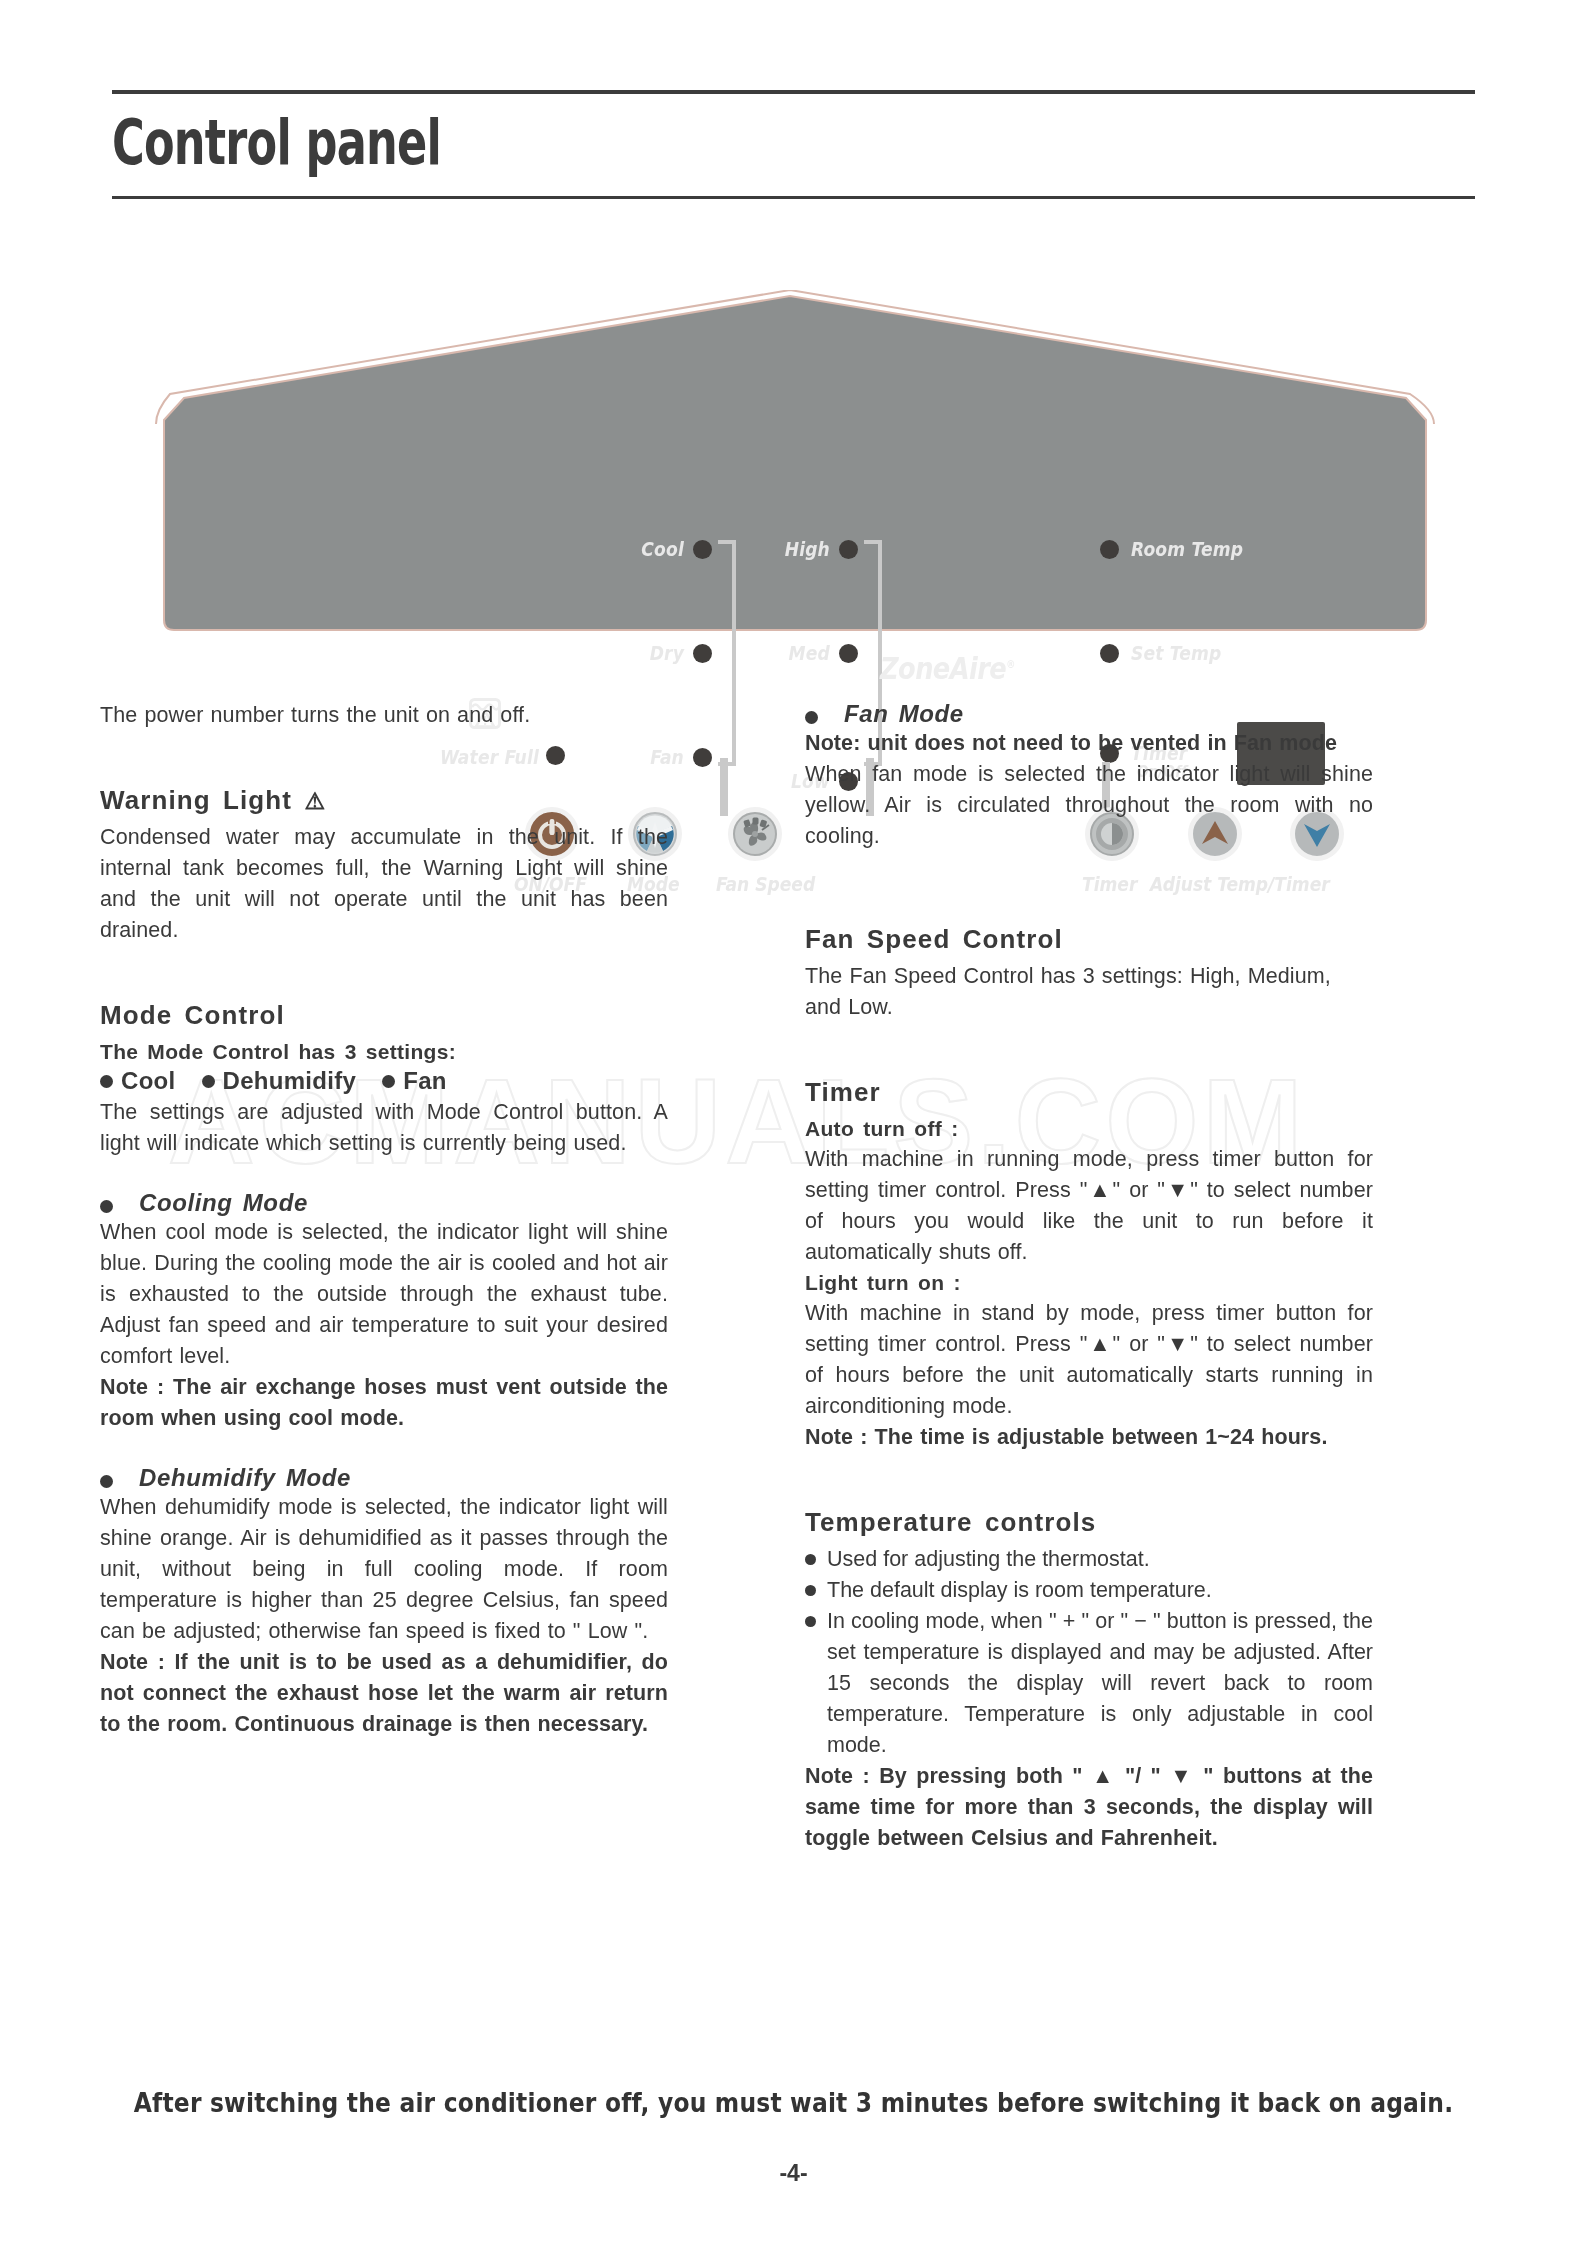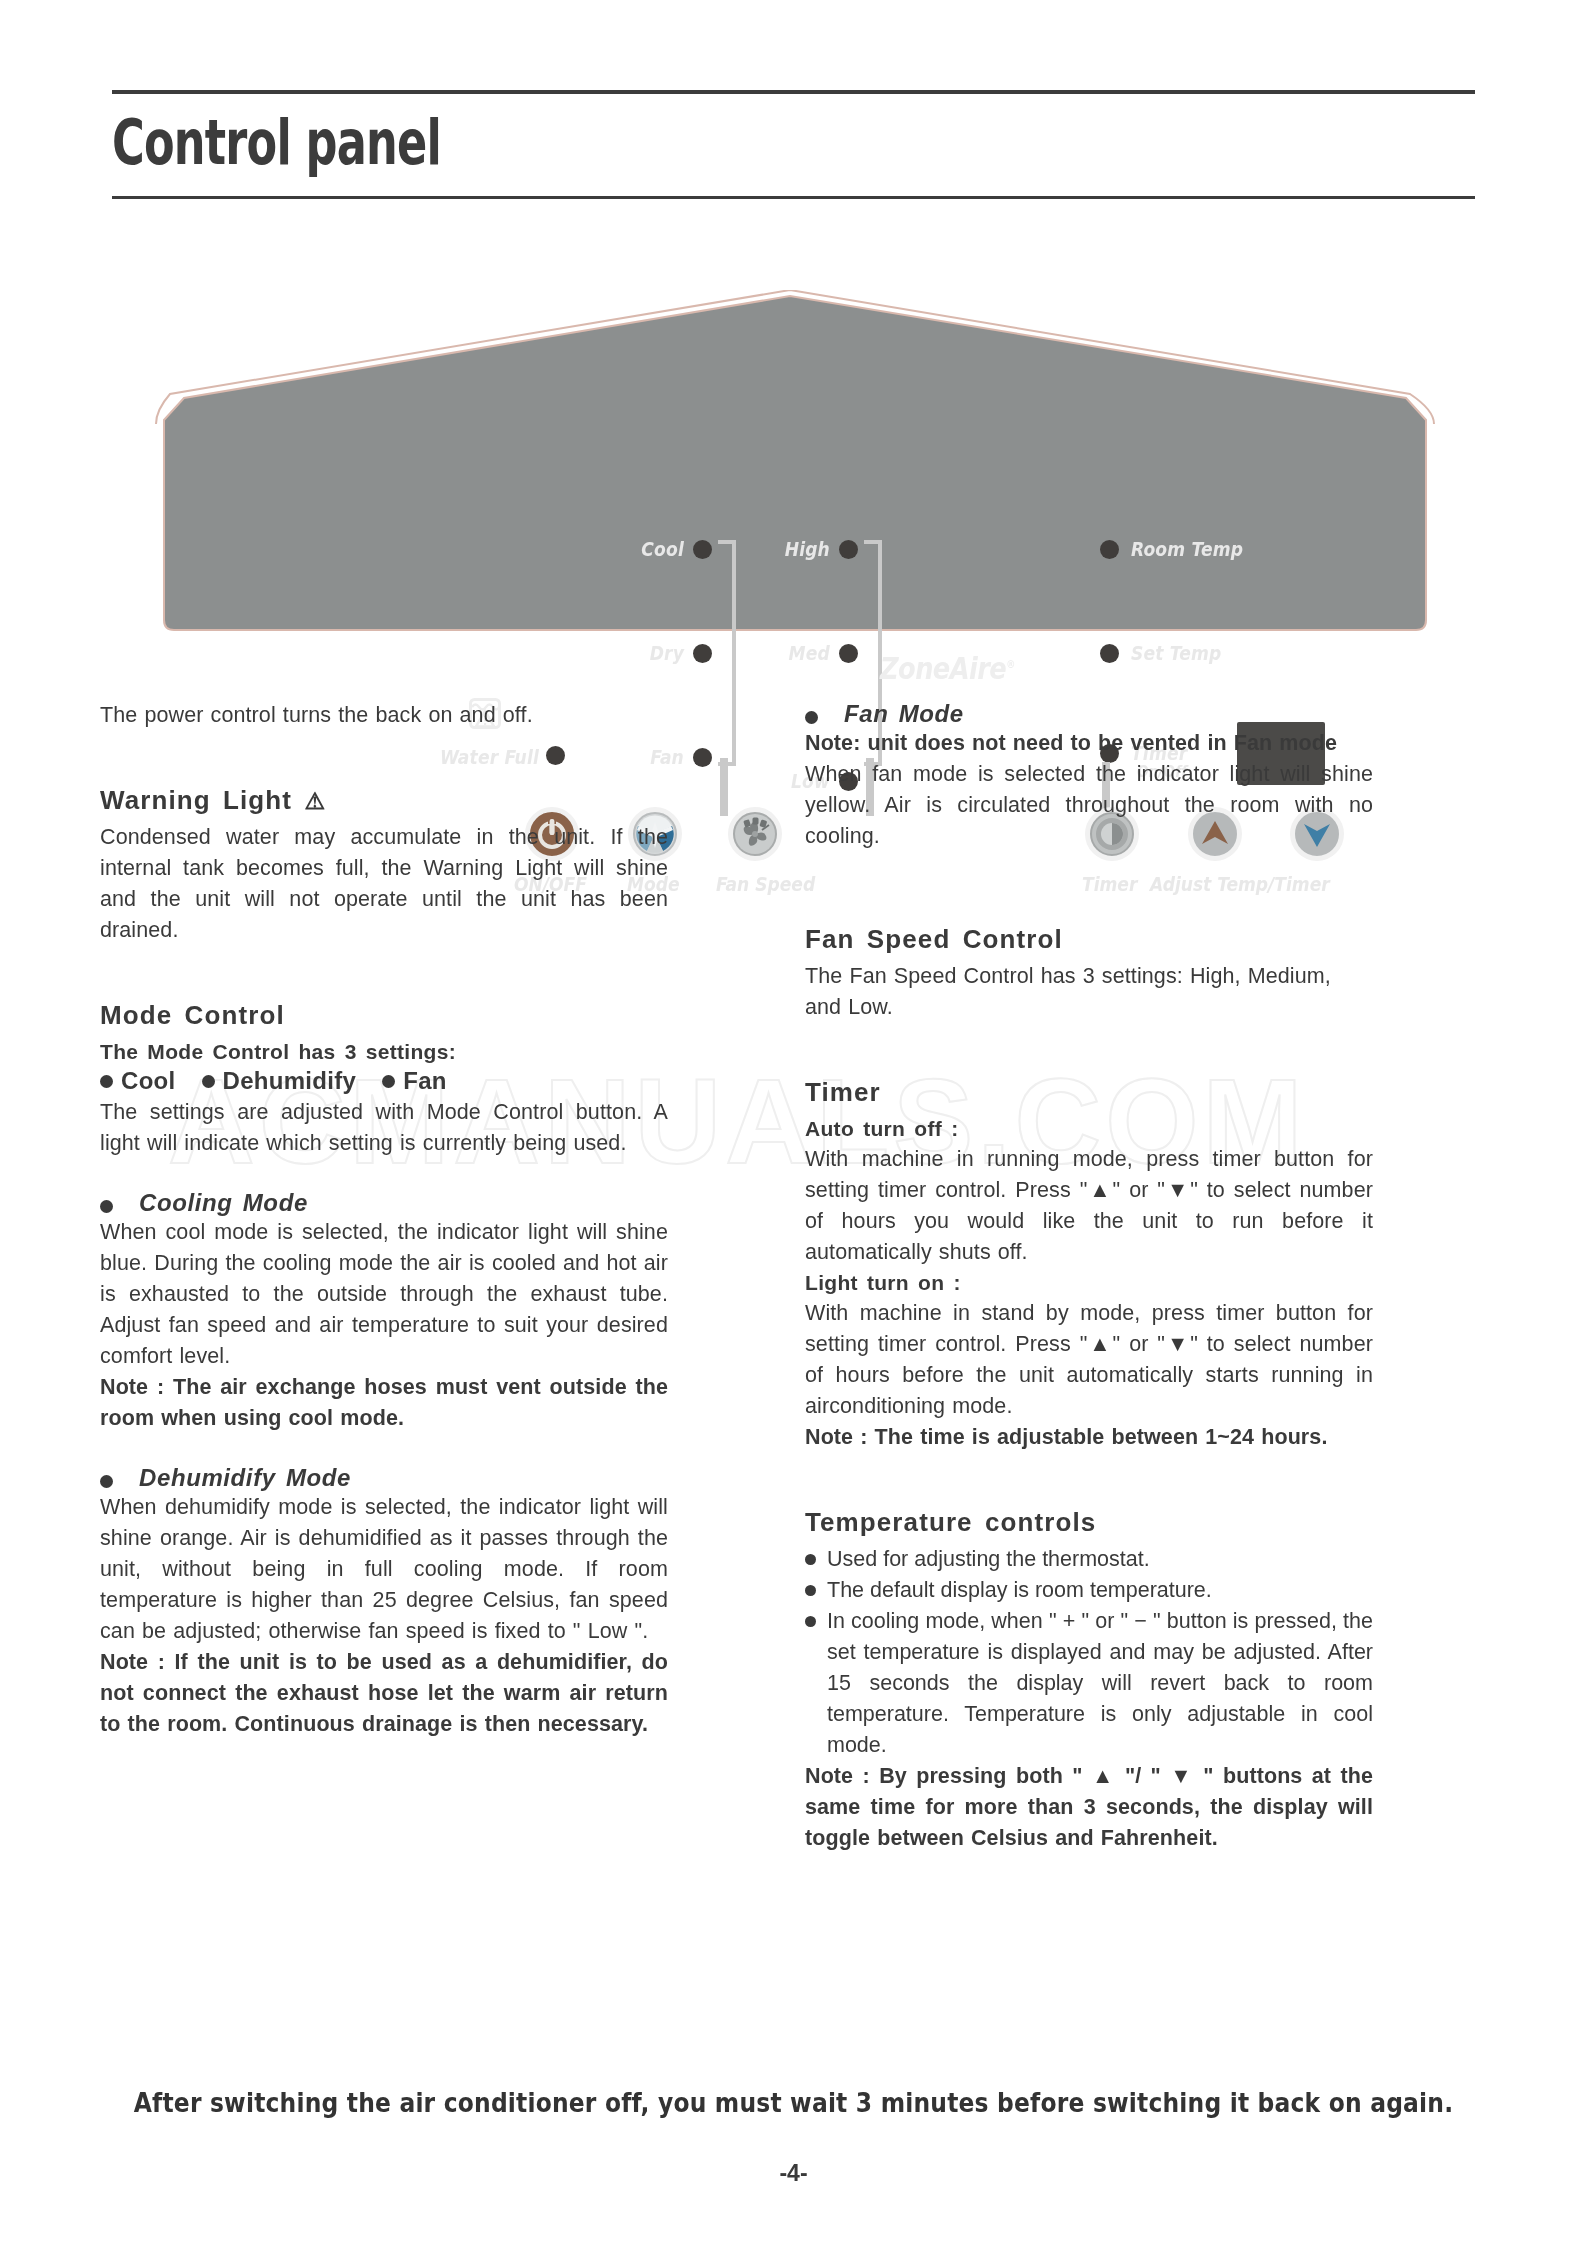--- a/index.html
+++ b/index.html
@@ -446,21 +446,21 @@
       </div>
       <div class="btn-caption" style="left:1000px; top:583px;">Adjust Temp/Timer</div>
 
     </div>
   </div>
 
   <div class="watermark">ACMANUALS.COM</div>
 
   <div class="col col-left">
 
-    <p class="body nojust">The  power  control  turns  the  back  on  and  off.</p>
+    <p class="body nojust">The  power  number  turns  the  unit  on  and  off.</p>
 
     <div class="gap-l"></div>
 
     <h2 class="sec">
       <span>Warning  Light</span>
       <span class="warn-tri">⚠</span>
     </h2>
     <p class="body">Condensed water may accumulate in the unit. If the internal tank becomes full, the Warning Light will shine and the unit will not operate until the unit has been drained.</p>
 
     <div class="gap-l"></div>

